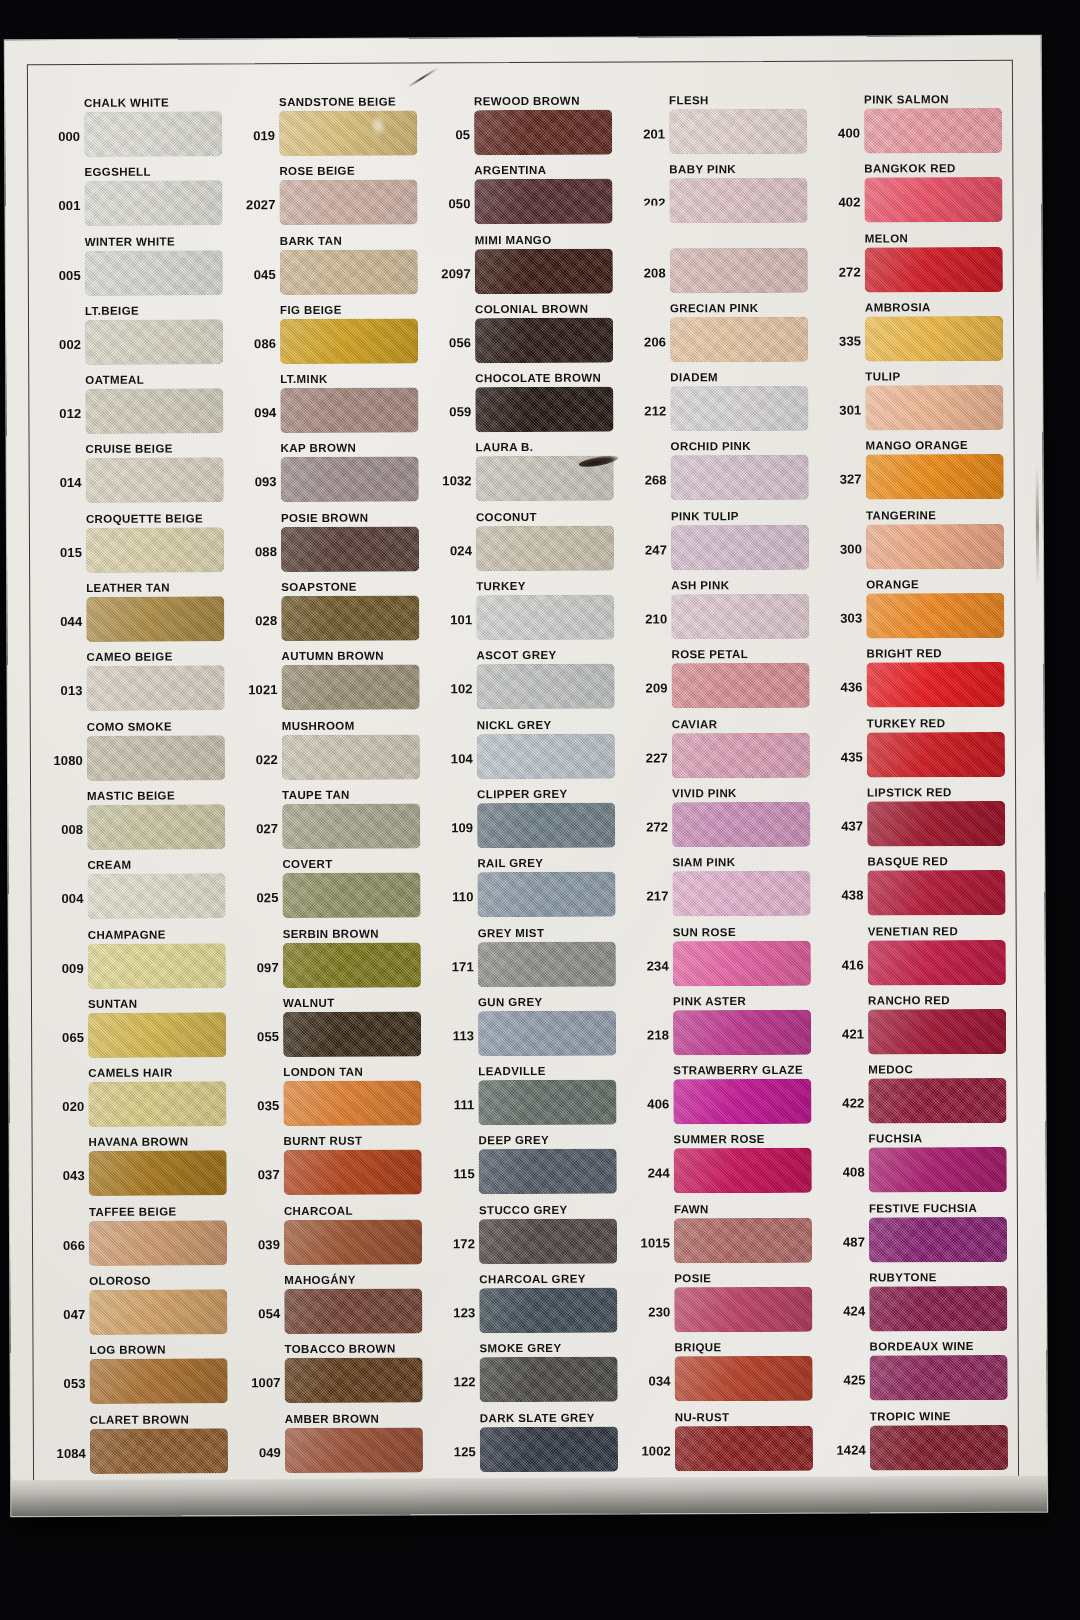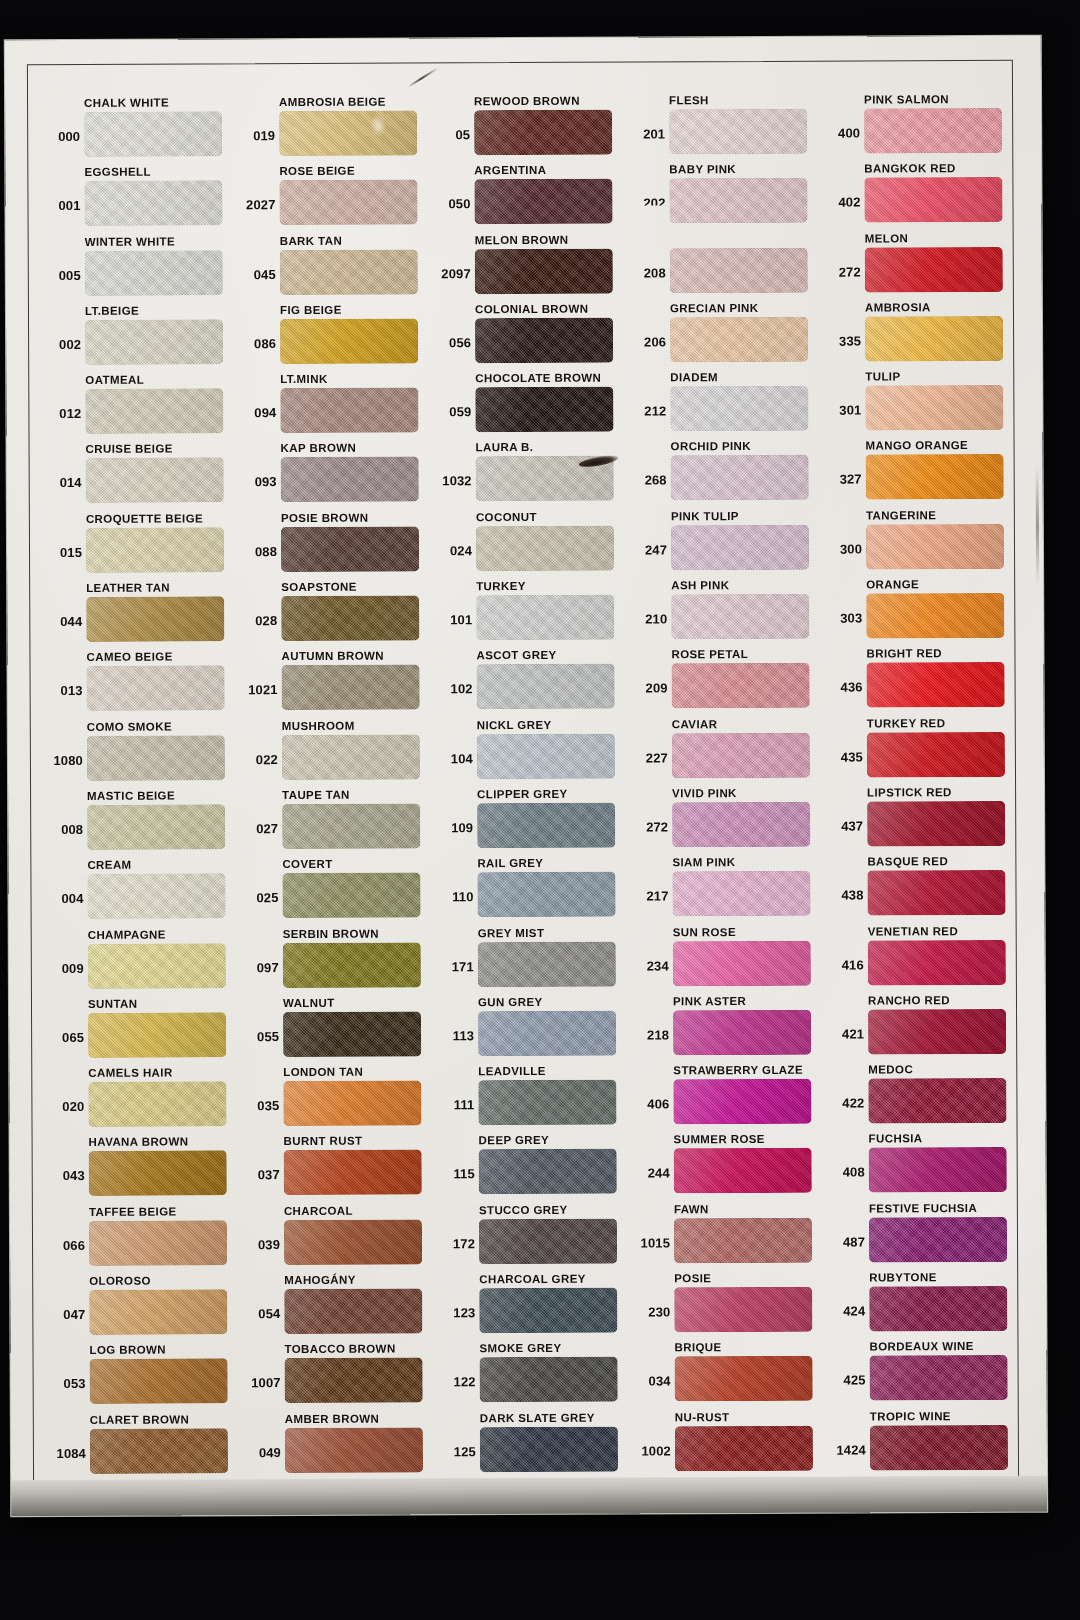--- a/index.html
+++ b/index.html
@@ -279,21 +279,21 @@
             <div class="sw-chip hi-gloss" style="background-color: rgb(169, 109, 42);"></div>
           </div>
           <div class="swatch-row">
             <div class="sw-name">CLARET BROWN</div>
             <div class="sw-code">1084</div>
             <div class="sw-chip" style="background-color: rgb(138, 84, 34);"></div>
           </div>
         </div>
         <div class="col">
           <div class="swatch-row">
-            <div class="sw-name">AMBROSIA BEIGE</div>
+            <div class="sw-name">SANDSTONE BEIGE</div>
             <div class="sw-code">019</div>
             <div class="sw-chip hi-gloss" style="background-color: rgb(221, 194, 123);"></div>
             <div class="blemish" id="blemish-sandstone"></div>
           </div>
           <div class="swatch-row">
             <div class="sw-name">ROSE BEIGE</div>
             <div class="sw-code">2027</div>
             <div class="sw-chip" style="background-color: rgb(211, 179, 166);"></div>
           </div>
           <div class="swatch-row">
@@ -392,21 +392,21 @@
             <div class="sw-name">REWOOD BROWN</div>
             <div class="sw-code">05</div>
             <div class="sw-chip" style="background-color: rgb(93, 32, 24);"></div>
           </div>
           <div class="swatch-row">
             <div class="sw-name">ARGENTINA</div>
             <div class="sw-code">050</div>
             <div class="sw-chip" style="background-color: rgb(78, 35, 39);"></div>
           </div>
           <div class="swatch-row">
-            <div class="sw-name">MELON BROWN</div>
+            <div class="sw-name">MIMI MANGO</div>
             <div class="sw-code">2097</div>
             <div class="sw-chip" style="background-color: rgb(51, 17, 8);"></div>
           </div>
           <div class="swatch-row">
             <div class="sw-name">COLONIAL BROWN</div>
             <div class="sw-code">056</div>
             <div class="sw-chip" style="background-color: rgb(34, 16, 12);"></div>
           </div>
           <div class="swatch-row">
             <div class="sw-name">CHOCOLATE BROWN</div>

